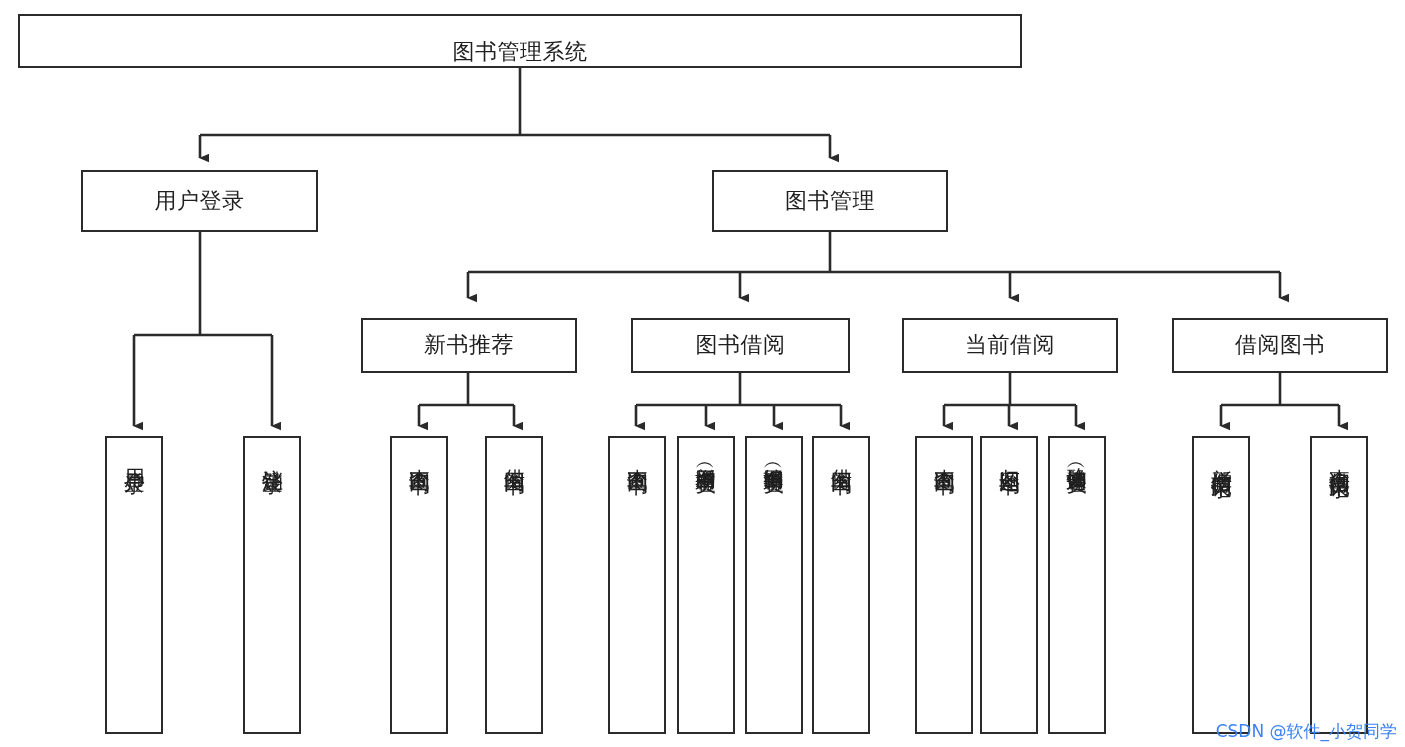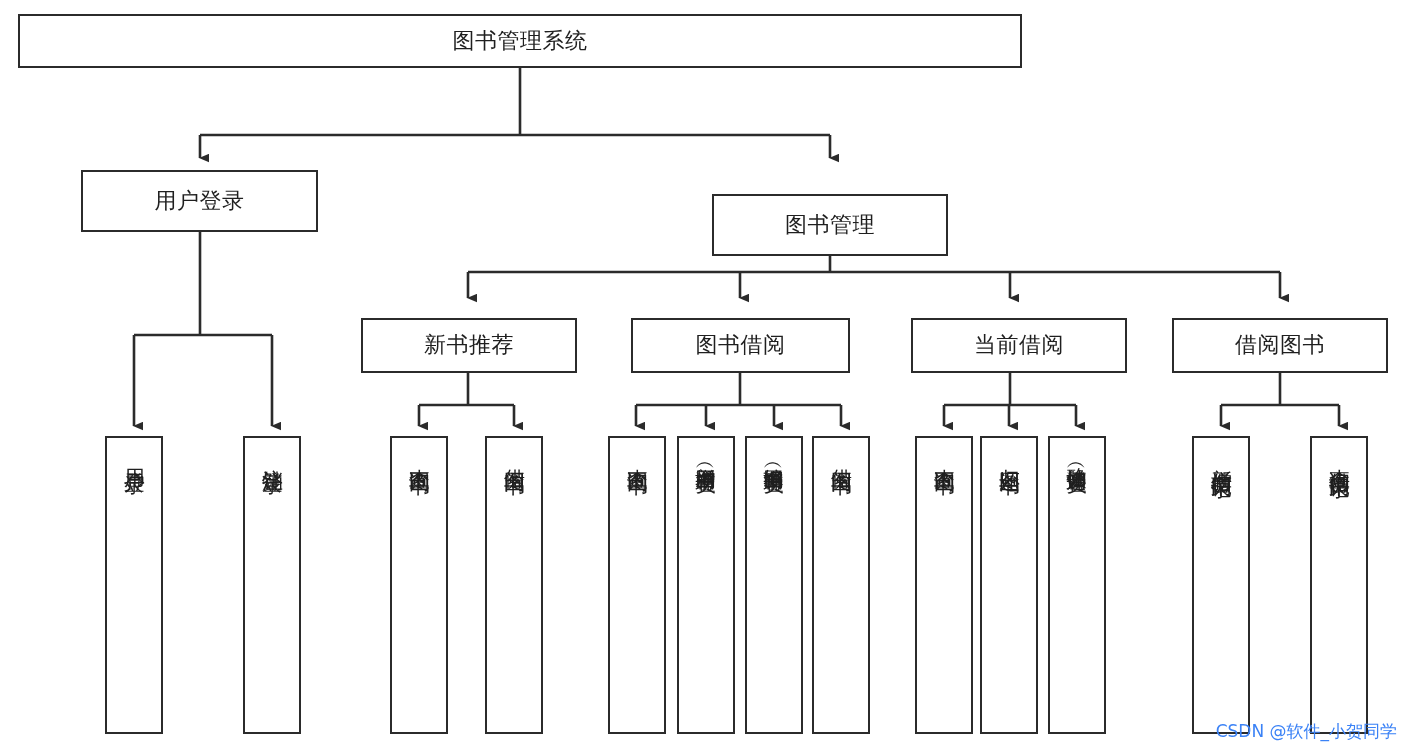--- a/index.html
+++ b/index.html
@@ -133,41 +133,41 @@
     </g>
 
     <g stroke="#2b2b2b" stroke-width="2.6" fill="none">
       <path d="M1280,373 L1280,405"></path>
       <path d="M1221,405 L1339,405"></path>
       <path d="M1221,405 L1221,426" marker-end="url(#arrowhead)"></path>
       <path d="M1339,405 L1339,426" marker-end="url(#arrowhead)"></path>
     </g>
   </svg>
 
-  <div class="node-box" style="left:18px; top:14px; width:1004px; height:54px;">
+  <div class="node-box" style="left:18px; top:14px; width:1004px; height:54px;align-items:flex-end;">
     <span class="node-label">图书管理系统</span>
   </div>
 
   <div class="node-box" style="left:81px; top:170px; width:237px; height:62px;">
     <span class="node-label">用户登录</span>
   </div>
 
-  <div class="node-box" style="left:712px; top:170px; width:236px; height:62px;margin-top:24px;">
+  <div class="node-box" style="left:712px; top:170px; width:236px; height:62px;">
     <span class="node-label">图书管理</span>
   </div>
 
   <div class="node-box" style="left:361px; top:318px; width:216px; height:55px;">
     <span class="node-label">新书推荐</span>
   </div>
 
   <div class="node-box" style="left:631px; top:318px; width:219px; height:55px;">
     <span class="node-label">图书借阅</span>
   </div>
 
-  <div class="node-box" style="left:902px; top:318px; width:216px; height:55px;margin-left:9px;">
+  <div class="node-box" style="left:902px; top:318px; width:216px; height:55px;">
     <span class="node-label">当前借阅</span>
   </div>
 
   <div class="node-box" style="left:1172px; top:318px; width:216px; height:55px;">
     <span class="node-label">借阅图书</span>
   </div>
 
   <div class="node-box vertical" style="left:105px; top:436px; width:58px; height:298px;">
     <span class="node-label">用户登录</span>
   </div>

